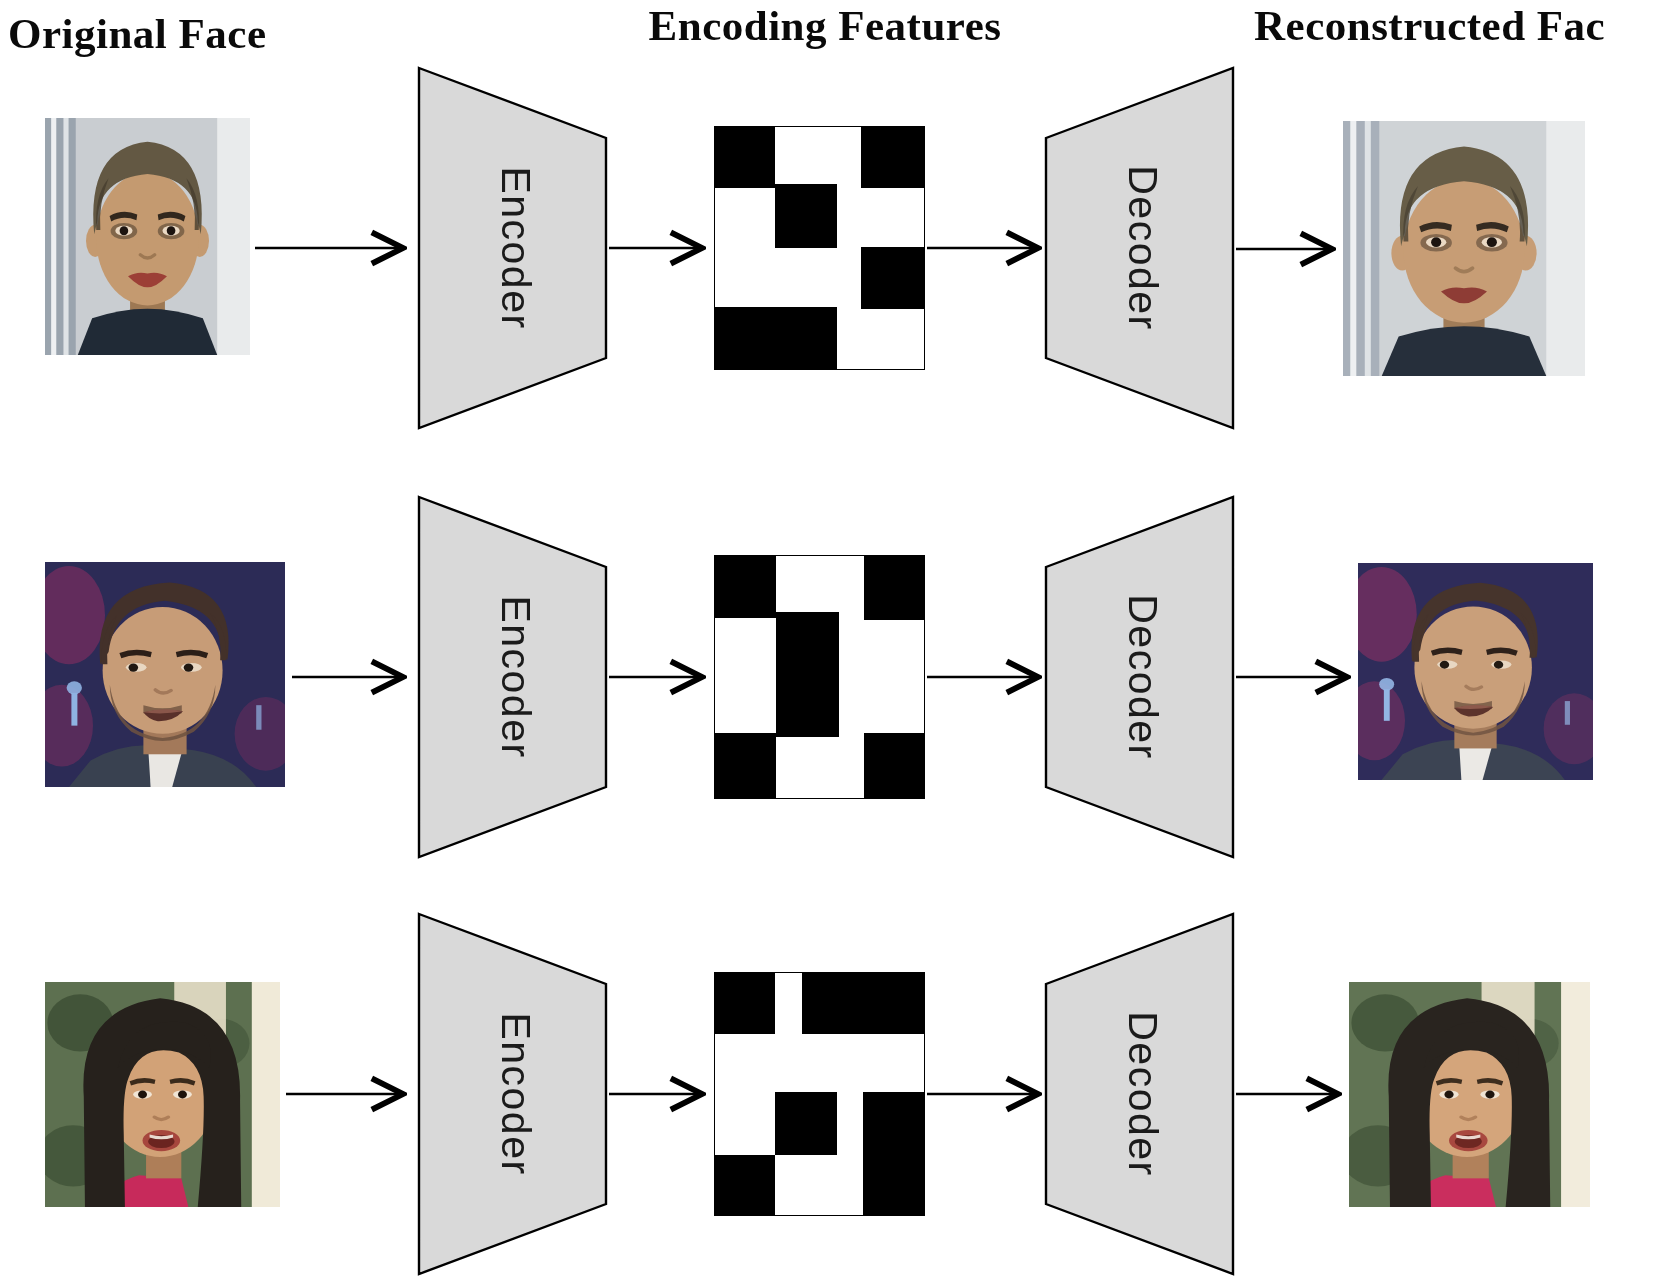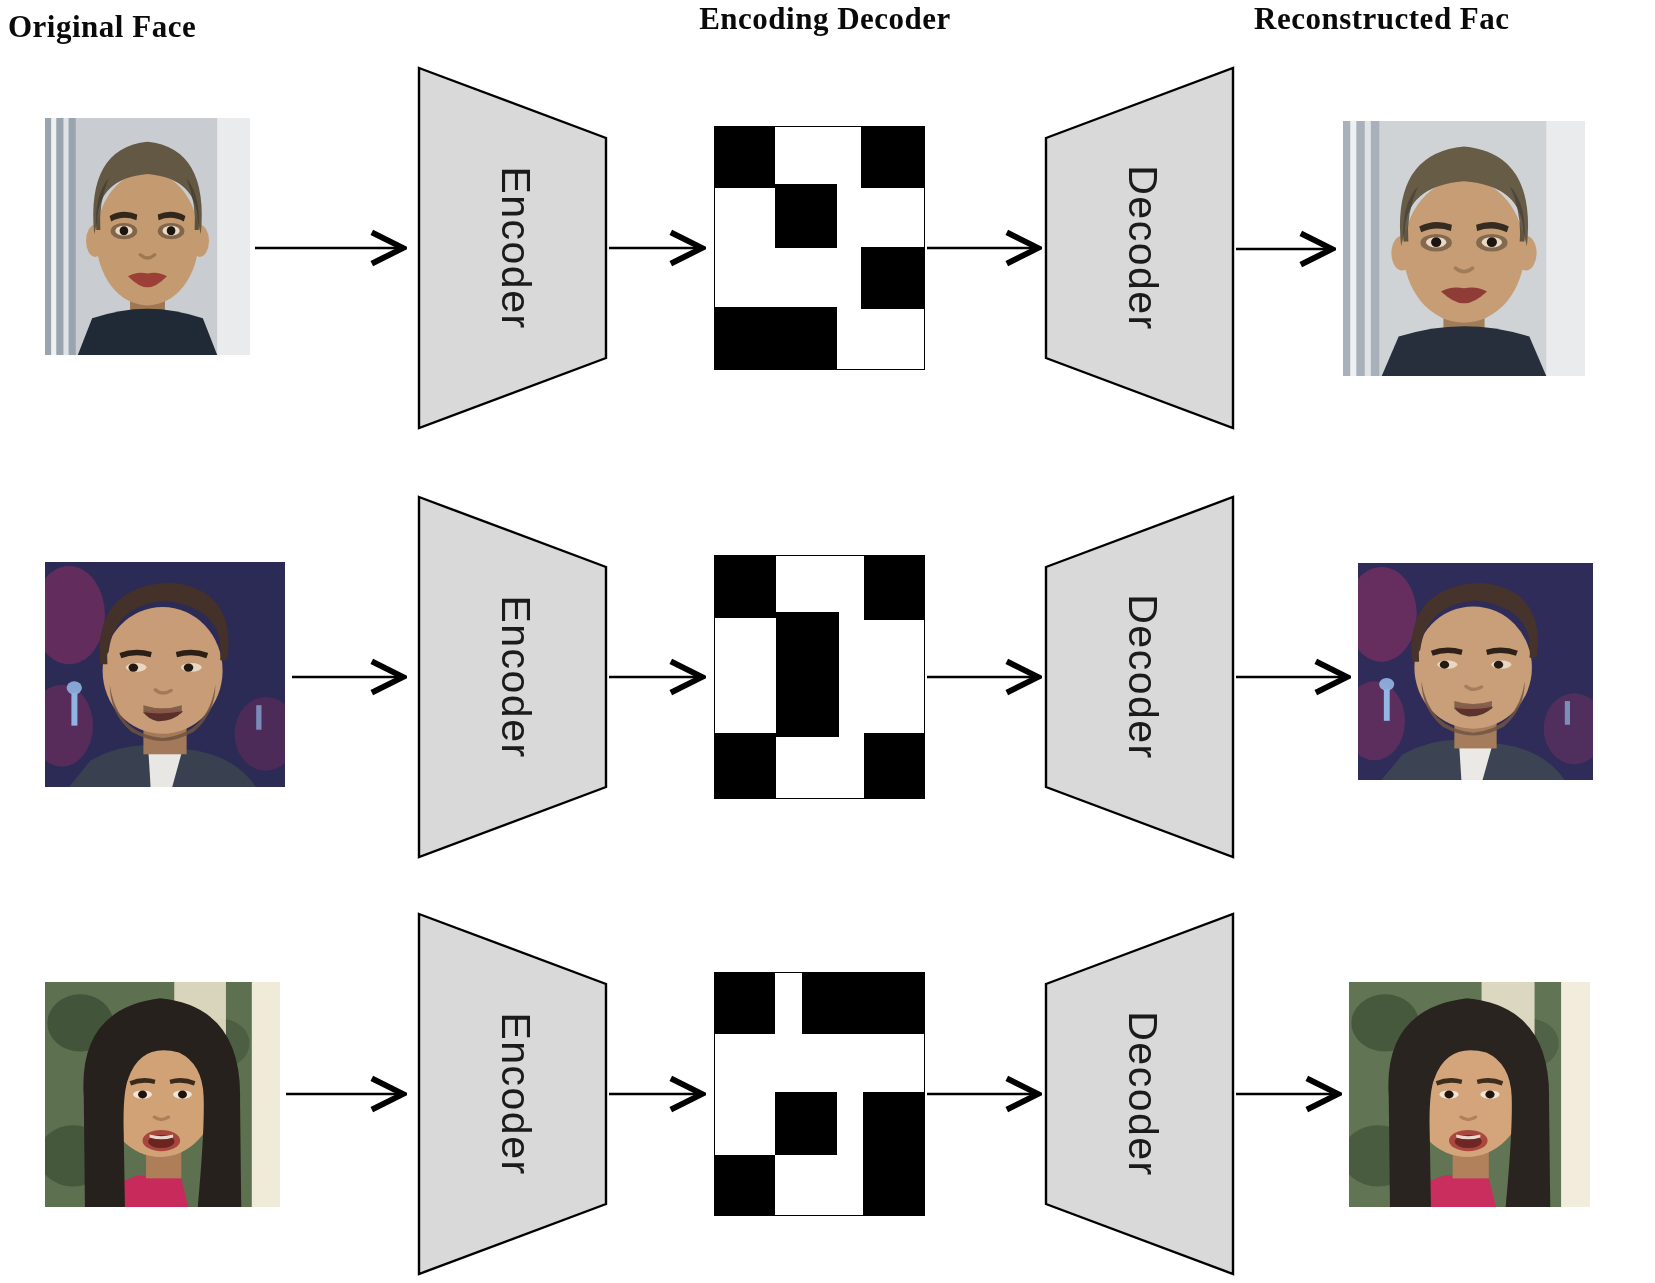--- a/index.html
+++ b/index.html
@@ -1,21 +1,21 @@
 <!DOCTYPE html>
 <html><head>
 <meta charset="utf-8">
 <style>
   html,body{margin:0;padding:0;background:#ffffff;}
   .canvas{
     position:relative;width:1655px;height:1283px;background:#ffffff;
     overflow:hidden;font-family:"Liberation Serif",serif;
   }
   .hdr{
-    position:absolute;font-weight:bold;font-size:31px;color:#0a0a0a;
+    position:absolute;font-weight:bold;font-size:43px;color:#0a0a0a;
     white-space:nowrap;line-height:1.1;letter-spacing:0.5px;
   }
   .hdr2{width:480px;text-align:center;}
   .face{position:absolute;overflow:hidden;}
   .face svg{display:block;width:100%;height:100%;}
   .trap{position:absolute;overflow:visible;}
   .trap polygon{stroke:#000000;stroke-width:2.4;stroke-linejoin:miter;}
   .trap text{
     font-family:"Liberation Sans",sans-serif;font-size:41px;fill:#1b1b1b;
     letter-spacing:1.5px;
@@ -24,21 +24,21 @@
   .grid svg{display:block;width:100%;height:100%;}
   .arrows{position:absolute;left:0;top:0;}
   .arrows line{stroke-width:2.6;}
 </style>
 </head>
 <body>
 
 <div class="canvas">
 
   <div class="hdr" style="left:8px;top:10px;">Original Face</div>
-  <div class="hdr hdr2" style="left:585px;top:2px;">Encoding Decoder</div>
+  <div class="hdr hdr2" style="left:585px;top:2px;">Encoding Features</div>
   <div class="hdr" style="left:1232px;top:2px;margin-left:22px;">Reconstructed Fac</div>
 
   <svg class="arrows" width="1655" height="1283">
     <defs>
       <marker id="ah" viewBox="0 0 10 10" refX="9" refY="5" markerWidth="15" markerHeight="15" orient="auto">
         <path d="M1,1 L9,5 L1,9" fill="none" stroke="#000000" stroke-width="1.5"></path>
       </marker>
     </defs>
     <line x1="255" y1="248" x2="403" y2="248" marker-end="url(#ah)" stroke="#000000"></line>
     <line x1="609" y1="248" x2="702" y2="248" marker-end="url(#ah)" stroke="#000000"></line>

